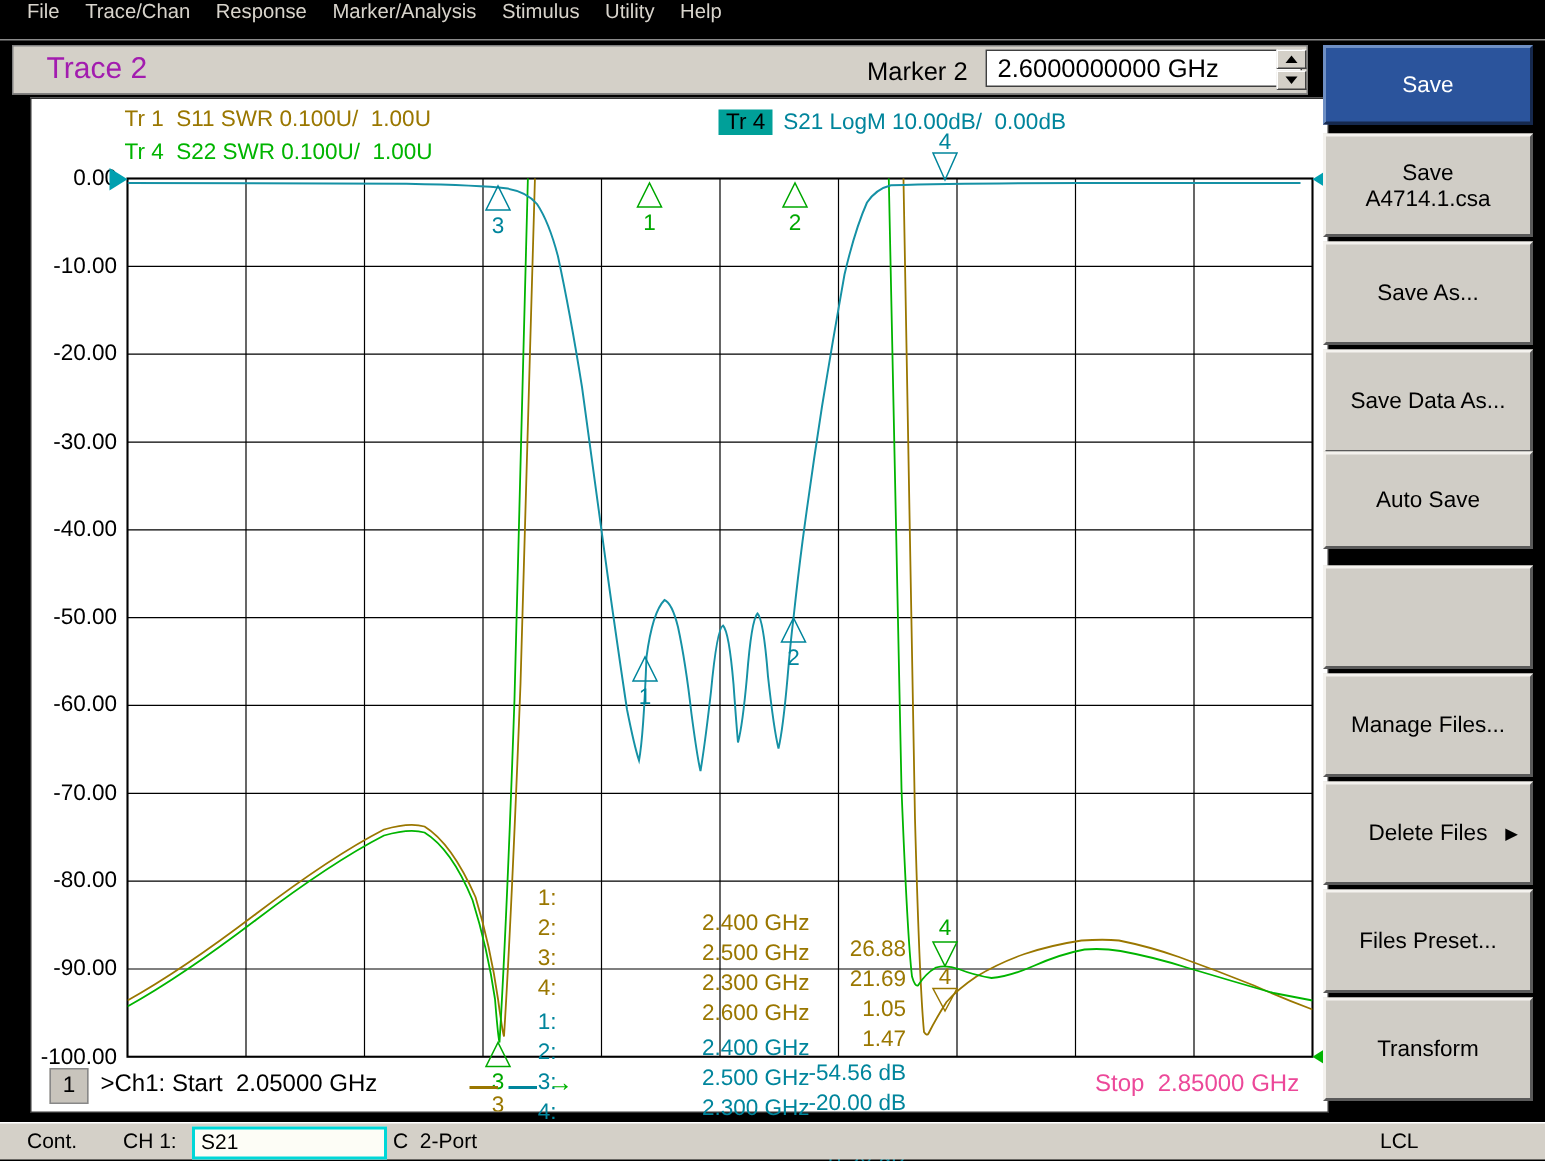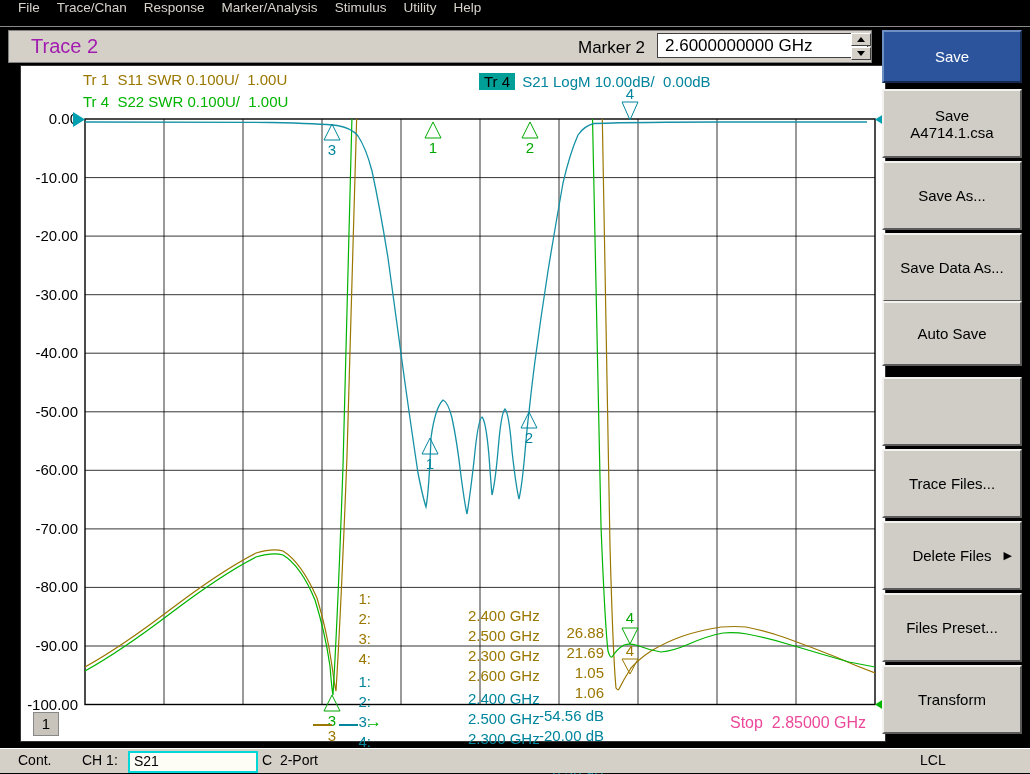--- a/index.html
+++ b/index.html
@@ -160,21 +160,21 @@
     <span class="mval">21.69</span>
   </div>
   <div class="mrow c-ol" style="top:547px">
     <span class="mnum">3:</span>
     <span class="mfreq">2.300 GHz</span>
     <span class="mval">1.05</span>
   </div>
   <div class="mrow c-ol" style="top:567px">
     <span class="mnum">4:</span>
     <span class="mfreq">2.600 GHz</span>
-    <span class="mval">1.06</span>
+    <span class="mval">1.47</span>
   </div>
   <div class="mrow c-tl" style="top:590px">
     <span class="mnum">1:</span>
     <span class="mfreq">2.400 GHz</span>
     <span class="mval">-54.56 dB</span>
   </div>
   <div class="mrow c-tl" style="top:610px">
     <span class="mnum">2:</span>
     <span class="mfreq">2.500 GHz</span>
     <span class="mval">-20.00 dB</span>
@@ -184,20 +184,21 @@
     <span class="mfreq">2.300 GHz</span>
     <span class="mval">-0.56 dB</span>
   </div>
   <div class="mrow c-tl" style="top:650px">
     <span class="mnum">4:</span>
     <span class="mfreq">2.600 GHz</span>
     <span class="mval">-0.38 dB</span>
   </div>
 
   <div id="chanbox">1</div>
+  <div id="start-label">&gt;Ch1: Start  2.05000 GHz</div>
   <div id="dash-tr1" class="tdash"></div>
   <div id="dash-tr2" class="tdash"></div>
   <div id="trace-arrow">→</div>
   <div id="stop-label">Stop  2.85000 GHz</div>
 </div>
 
 <div class="skey active" style="top:30px;height:53px">
   <span>Save</span>
 </div>
 <div class="skey" style="top:89px;height:69px">
@@ -210,21 +211,21 @@
 <div class="skey" style="top:233px;height:69px">
   <span>Save Data As...</span>
 </div>
 <div class="skey" style="top:301px;height:65px">
   <span>Auto Save</span>
 </div>
 <div class="skey" style="top:377px;height:69px">
   <span></span>
 </div>
 <div class="skey" style="top:449px;height:69px">
-  <span>Trace Files...</span>
+  <span>Manage Files...</span>
 </div>
 <div class="skey" style="top:521px;height:69px">
   <span>Delete Files</span>
   <span class="sub-arrow">▶</span>
 </div>
 <div class="skey" style="top:593px;height:69px">
   <span>Files Preset...</span>
 </div>
 <div class="skey" style="top:665px;height:69px">
   <span>Transform</span>

